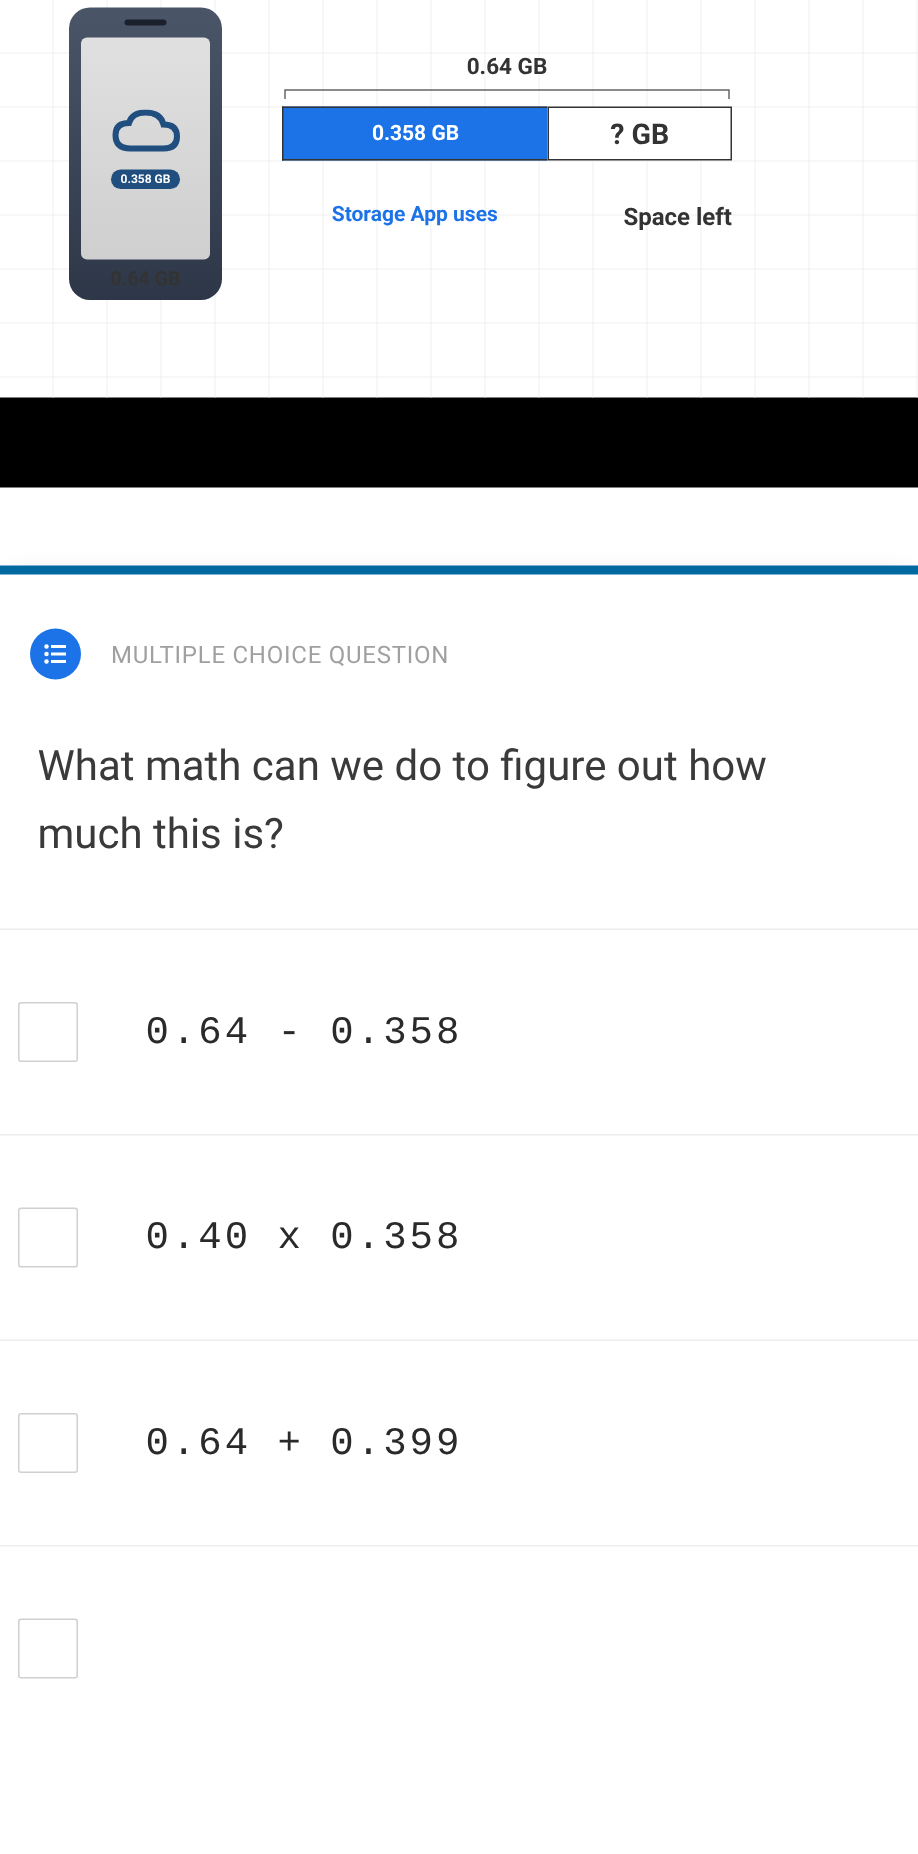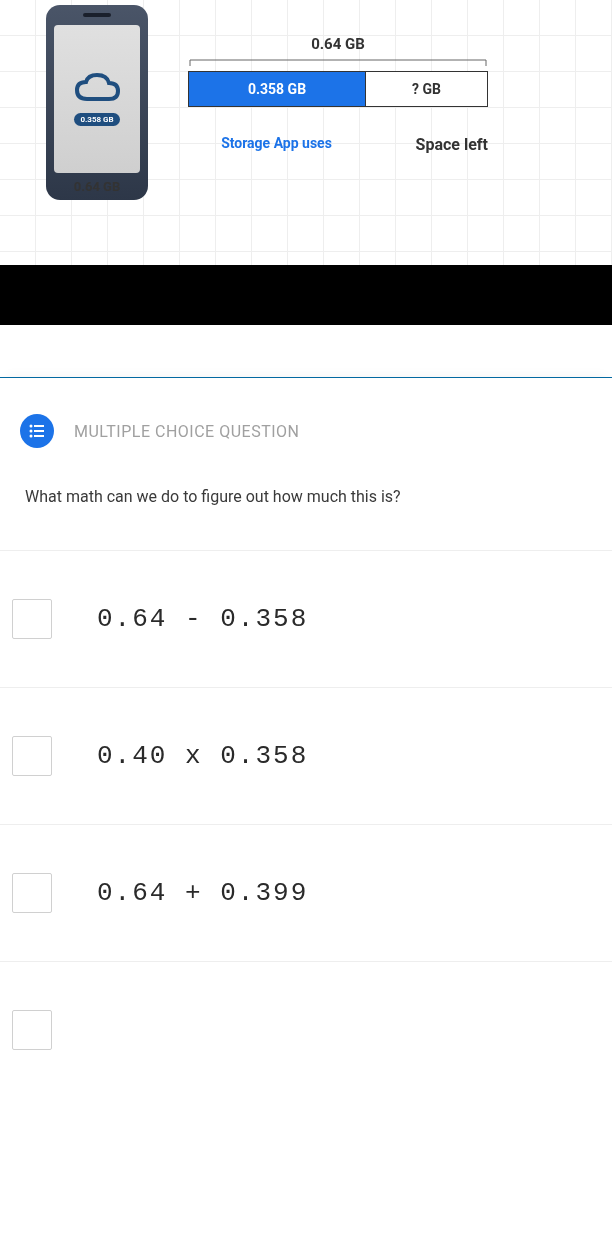--- a/index.html
+++ b/index.html
@@ -16,37 +16,37 @@
     .cloud-label { background: #1f4e7f; color: #fff; font-size: 8px; font-weight: 700; padding: 2px 6px; border-radius: 9px; }
     .phone-caption { font-size: 13px; font-weight: 700; color: #333; text-align: center; margin-top: 6px; }
     
     
     .bar-area { position: absolute; left: 188px; top: 35px; width: 300px; }
     .bar-total-label { text-align: center; font-size: 15px; font-weight: 700; color: #333; }
     .bracket { stroke: #666; stroke-width: 1; fill: none; }
     .bar-svg { display:block; }
     .bar-row { display: flex; height: 36px; margin-top: 4px; }
     .bar-used { flex: 0 0 59%; background: #1c73e8; color: #fff; font-size: 14px; font-weight:700; display:flex; align-items:center; justify-content:center; border: 1px solid #333; border-right: none; }
-    .bar-left { flex: 1; background: #fff; color:#333; font-size: 14px; font-weight:700; display:flex; align-items:center; justify-content:center; border: 1px solid #333; }
+    .bar-left { flex: 1; background: #fff; color:#333; font-size: 19px; font-weight:700; display:flex; align-items:center; justify-content:center; border: 1px solid #333; }
     .bar-legend-row { display: flex; margin-top: 28px; }
     .bar-legend-used { flex: 0 0 59%; text-align: center; font-size: 14px; font-weight:700; color: #1c73e8; }
     .bar-legend-left { flex: 1; text-align: right; font-size: 16px; font-weight:700; color: #333; }
     
     
     .black-band { height: 60px; background: #000; width: 100%; }
     
     .gap { height: 52px; }
     
     
-    .card { border-top: 1px solid #0369a1; padding: 0; box-shadow: 0 -6px 12px -6px rgba(0,0,0,0.05); }
+    .card { border-top: 6px solid #0369a1; padding: 0; box-shadow: 0 -6px 12px -6px rgba(0,0,0,0.05); }
     .card-head { display:flex; align-items:center; gap: 20px; padding: 36px 20px 36px 20px; }
     .head-icon { width:34px; height:34px; border-radius:50%; background:#1c73e8; display:flex; align-items:center; justify-content:center; flex-shrink:0; }
     .head-label { font-size: 16px; letter-spacing: 0.5px; color: #a0a0a0; }
     
-    .question-text { font-size: 16px; color: #3a3a3a; line-height: 1.6; padding: 0 25px 40px 25px; }
+    .question-text { font-size: 28px; color: #3a3a3a; line-height: 1.6; padding: 0 25px 40px 25px; }
     
     .option-row { display:flex; align-items:center; gap: 45px; padding: 48px 12px 48px 12px; border-top: 1px solid #eee; }
     .chk { width:40px; height:40px; border:1px solid #d0d0d0; border-radius:2px; background:#fff; cursor:pointer; flex-shrink:0; }
     .opt-text { font-family: "Courier New", Courier, monospace; font-size: 26px; letter-spacing: 2px; color:#2a2a2a; }
   </style>
 </head>
 <body>
 
 <div class="diagram-panel">
   <div class="phone">

